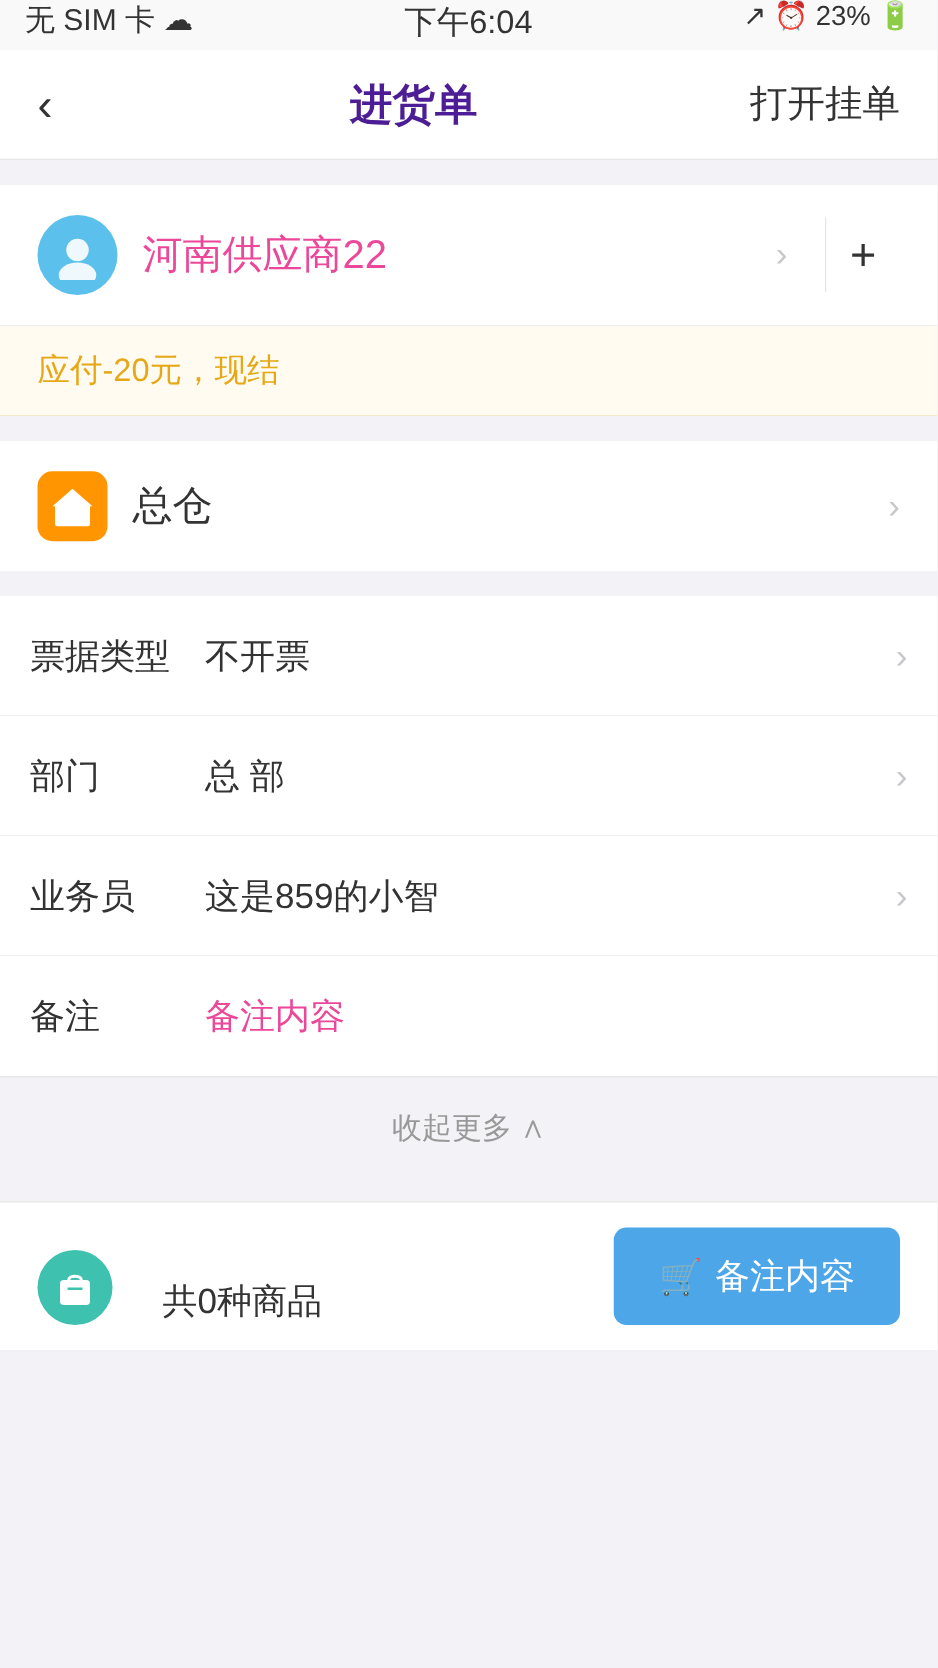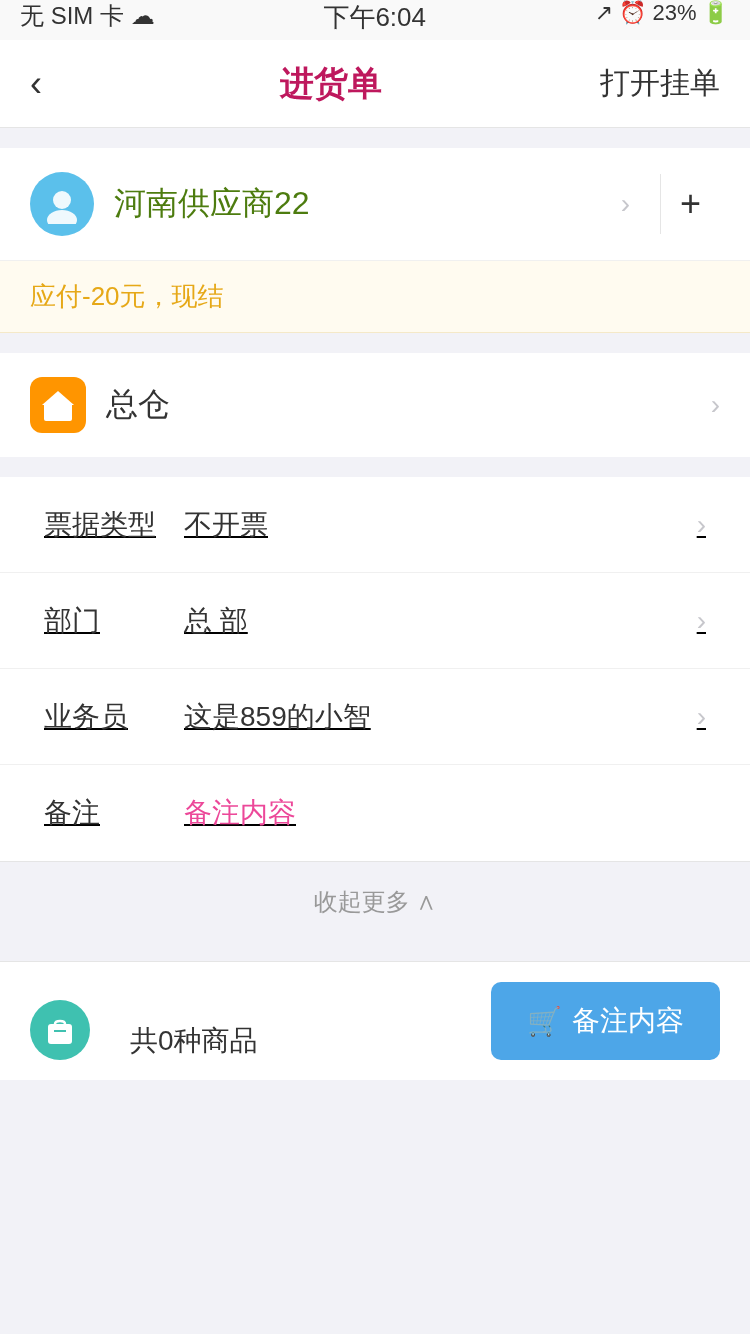--- a/index.html
+++ b/index.html
@@ -40,21 +40,21 @@
       border-bottom: 1px solid #e5e5e5;
     }
     .nav-back {
       font-size: 36px;
       color: #333;
       cursor: pointer;
     }
     .nav-title {
       font-size: 34px;
       font-weight: 600;
-      color: #be185d;
+      color: #4c1d95;
       margin-left: 20px;
     }
     .nav-action {
       font-size: 30px;
       color: #333;
       cursor: pointer;
     }
 
     
     .card {
@@ -81,21 +81,21 @@
       margin-right: 20px;
       flex-shrink: 0;
     }
     .avatar-icon {
       width: 40px;
       height: 40px;
     }
     .supplier-name {
       flex: 1;
       font-size: 32px;
-      color: #4d7c0f;
+      color: #ec4899;
     }
     .chevron {
       color: #c7c7cc;
       font-size: 28px;
       margin-right: 20px;
     }
     .add-btn {
       width: 60px;
       height: 60px;
       border-left: 1px solid #e5e5e5;
@@ -121,24 +121,23 @@
     .section-gap {
       height: 20px;
       background: #f2f2f7;
     }
 
     
     .list-row {
       background: #fff;
       display: flex;
       align-items: center;
-      padding: 0 44px;
+      padding: 0 24px;
       height: 96px;
       border-bottom: 1px solid #f0f0f0;
-      text-decoration: underline;
     }
     .list-row:last-child {
       border-bottom: none;
     }
     .warehouse-icon-wrap {
       width: 56px;
       height: 56px;
       border-radius: 12px;
       background: #ff9500;
       display: flex;

